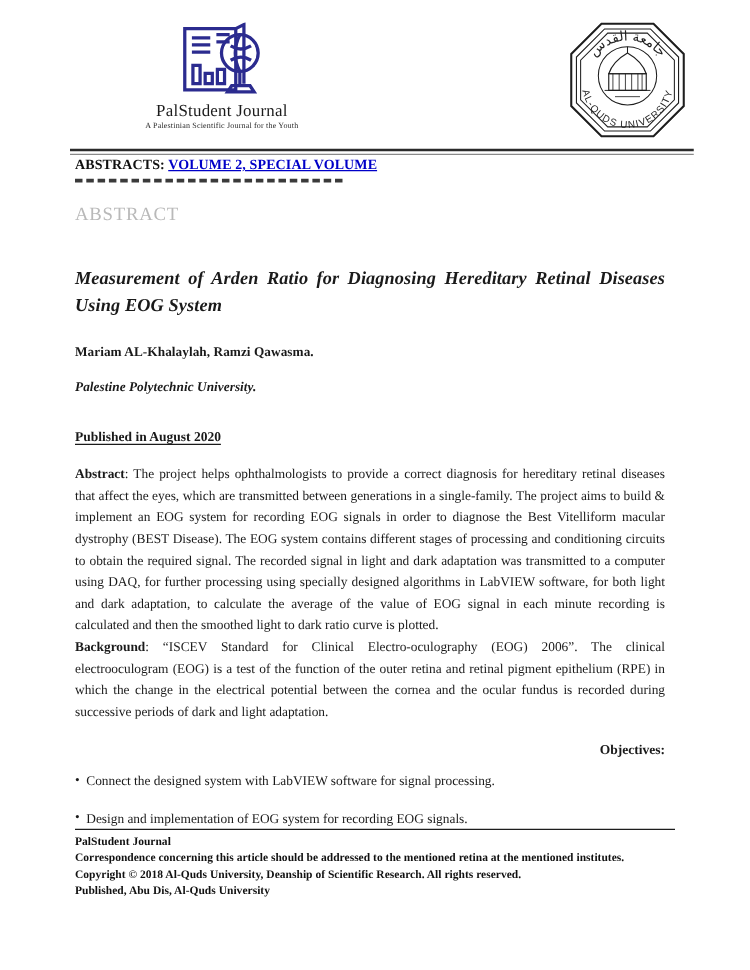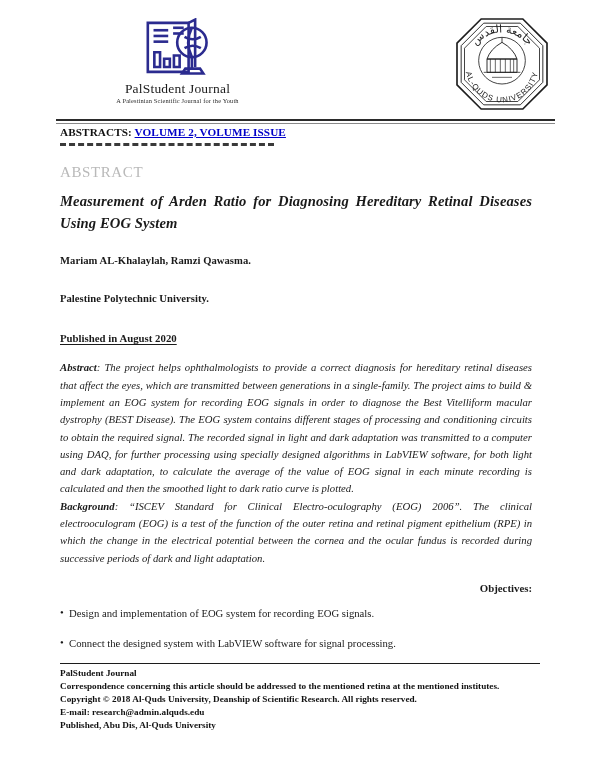--- a/index.html
+++ b/index.html
@@ -112,50 +112,50 @@
     color: #b9b9b9;
     margin-top: 18px;
     font-weight: 400;
   }
   .article-title {
     font-size: 14.6px;
     font-weight: bold;
     font-style: italic;
     line-height: 1.48;
     text-align: justify;
-    margin-top: 10px;
+    margin-top: 32px;
     letter-spacing: .1px;
   }
   .authors {
     font-size: 10.6px;
     font-weight: bold;
     margin-top: 21px;
     letter-spacing: .05px;
   }
   .affiliation {
     font-size: 10.6px;
     font-weight: bold;
-    margin-top: 27px;
+    margin-top: 17px;
     letter-spacing: .05px;
+    font-style: italic;
   }
   .published {
     font-size: 10.8px;
     font-weight: bold;
     text-decoration: underline;
     text-underline-offset: 2px;
     margin-top: 28px;
     display: inline-block;
   }
 
   .abstract-body {
     margin-top: 13px;
     font-size: 10.7px;
     line-height: 1.62;
     text-align: justify;
-    font-style: italic;
   }
   .abstract-body p { margin: 0; }
   .para-label { font-weight: bold; }
 
   .objectives-heading {
     font-size: 10.8px;
     font-weight: bold;
     margin-top: 15px;
     text-align: right;
   }
@@ -263,21 +263,21 @@
         <textPath href="#arcBottom" startOffset="50%" text-anchor="middle">AL-QUDS UNIVERSITY</textPath>
       </text>
     </svg>
 
     <div class="masthead-rule"></div>
   </div>
 
   <div class="issue-block">
     <div class="issue-line">
       <span class="issue-label">ABSTRACTS:</span>
-      <span class="issue-link">VOLUME 2, VOLUME ISSUE</span>
+      <span class="issue-link">VOLUME 2, SPECIAL VOLUME</span>
     </div>
     <div class="issue-divider"></div>
   </div>
 
   <div class="content">
 
     <div class="abstract-kicker">ABSTRACT</div>
 
     <h1 class="article-title">Measurement of Arden Ratio for Diagnosing Hereditary Retinal Diseases Using EOG System</h1>
 
@@ -285,27 +285,26 @@
     <div class="affiliation">Palestine Polytechnic University.</div>
     <div><span class="published">Published in August 2020</span></div>
 
     <div class="abstract-body">
       <p><span class="para-label">Abstract</span><span>: The project helps ophthalmologists to provide a correct diagnosis for hereditary retinal diseases that affect the eyes, which are transmitted between generations in a single-family. The project aims to build &amp; implement an EOG system for recording EOG signals in order to diagnose the Best Vitelliform macular dystrophy (BEST Disease). The EOG system contains different stages of processing and conditioning circuits to obtain the required signal. The recorded signal in light and dark adaptation was transmitted to a computer using DAQ, for further processing using specially designed algorithms in LabVIEW software, for both light and dark adaptation, to calculate the average of the value of EOG signal in each minute recording is calculated and then the smoothed light to dark ratio curve is plotted.</span></p>
       <p><span class="para-label">Background</span><span>: “ISCEV Standard for Clinical Electro-oculography (EOG) 2006”. The clinical electrooculogram (EOG) is a test of the function of the outer retina and retinal pigment epithelium (RPE) in which the change in the electrical potential between the cornea and the ocular fundus is recorded during successive periods of dark and light adaptation.</span></p>
     </div>
 
     <div class="objectives-heading">Objectives:</div>
     <ul class="objectives-list">
+      <li class="objective-item">Connect the designed system with LabVIEW software for signal processing.</li>
       <li class="objective-item">Design and implementation of EOG system for recording EOG signals.</li>
-      <li class="objective-item">Connect the designed system with LabVIEW software for signal processing.</li>
     </ul>
   </div>
 
   <div class="footer">
     <div class="footer-rule"></div>
     <div class="footer-line">PalStudent Journal</div>
     <div class="footer-line">Correspondence concerning this article should be addressed to the mentioned retina at the mentioned institutes.</div>
     <div class="footer-line">Copyright © 2018 Al-Quds University, Deanship of Scientific Research. All rights reserved.</div>
-    <div class="footer-line">E-mail: research@admin.alquds.edu</div>
     <div class="footer-line">Published, Abu Dis, Al-Quds University</div>
   </div>
 
 </div>
 
 </body></html>

